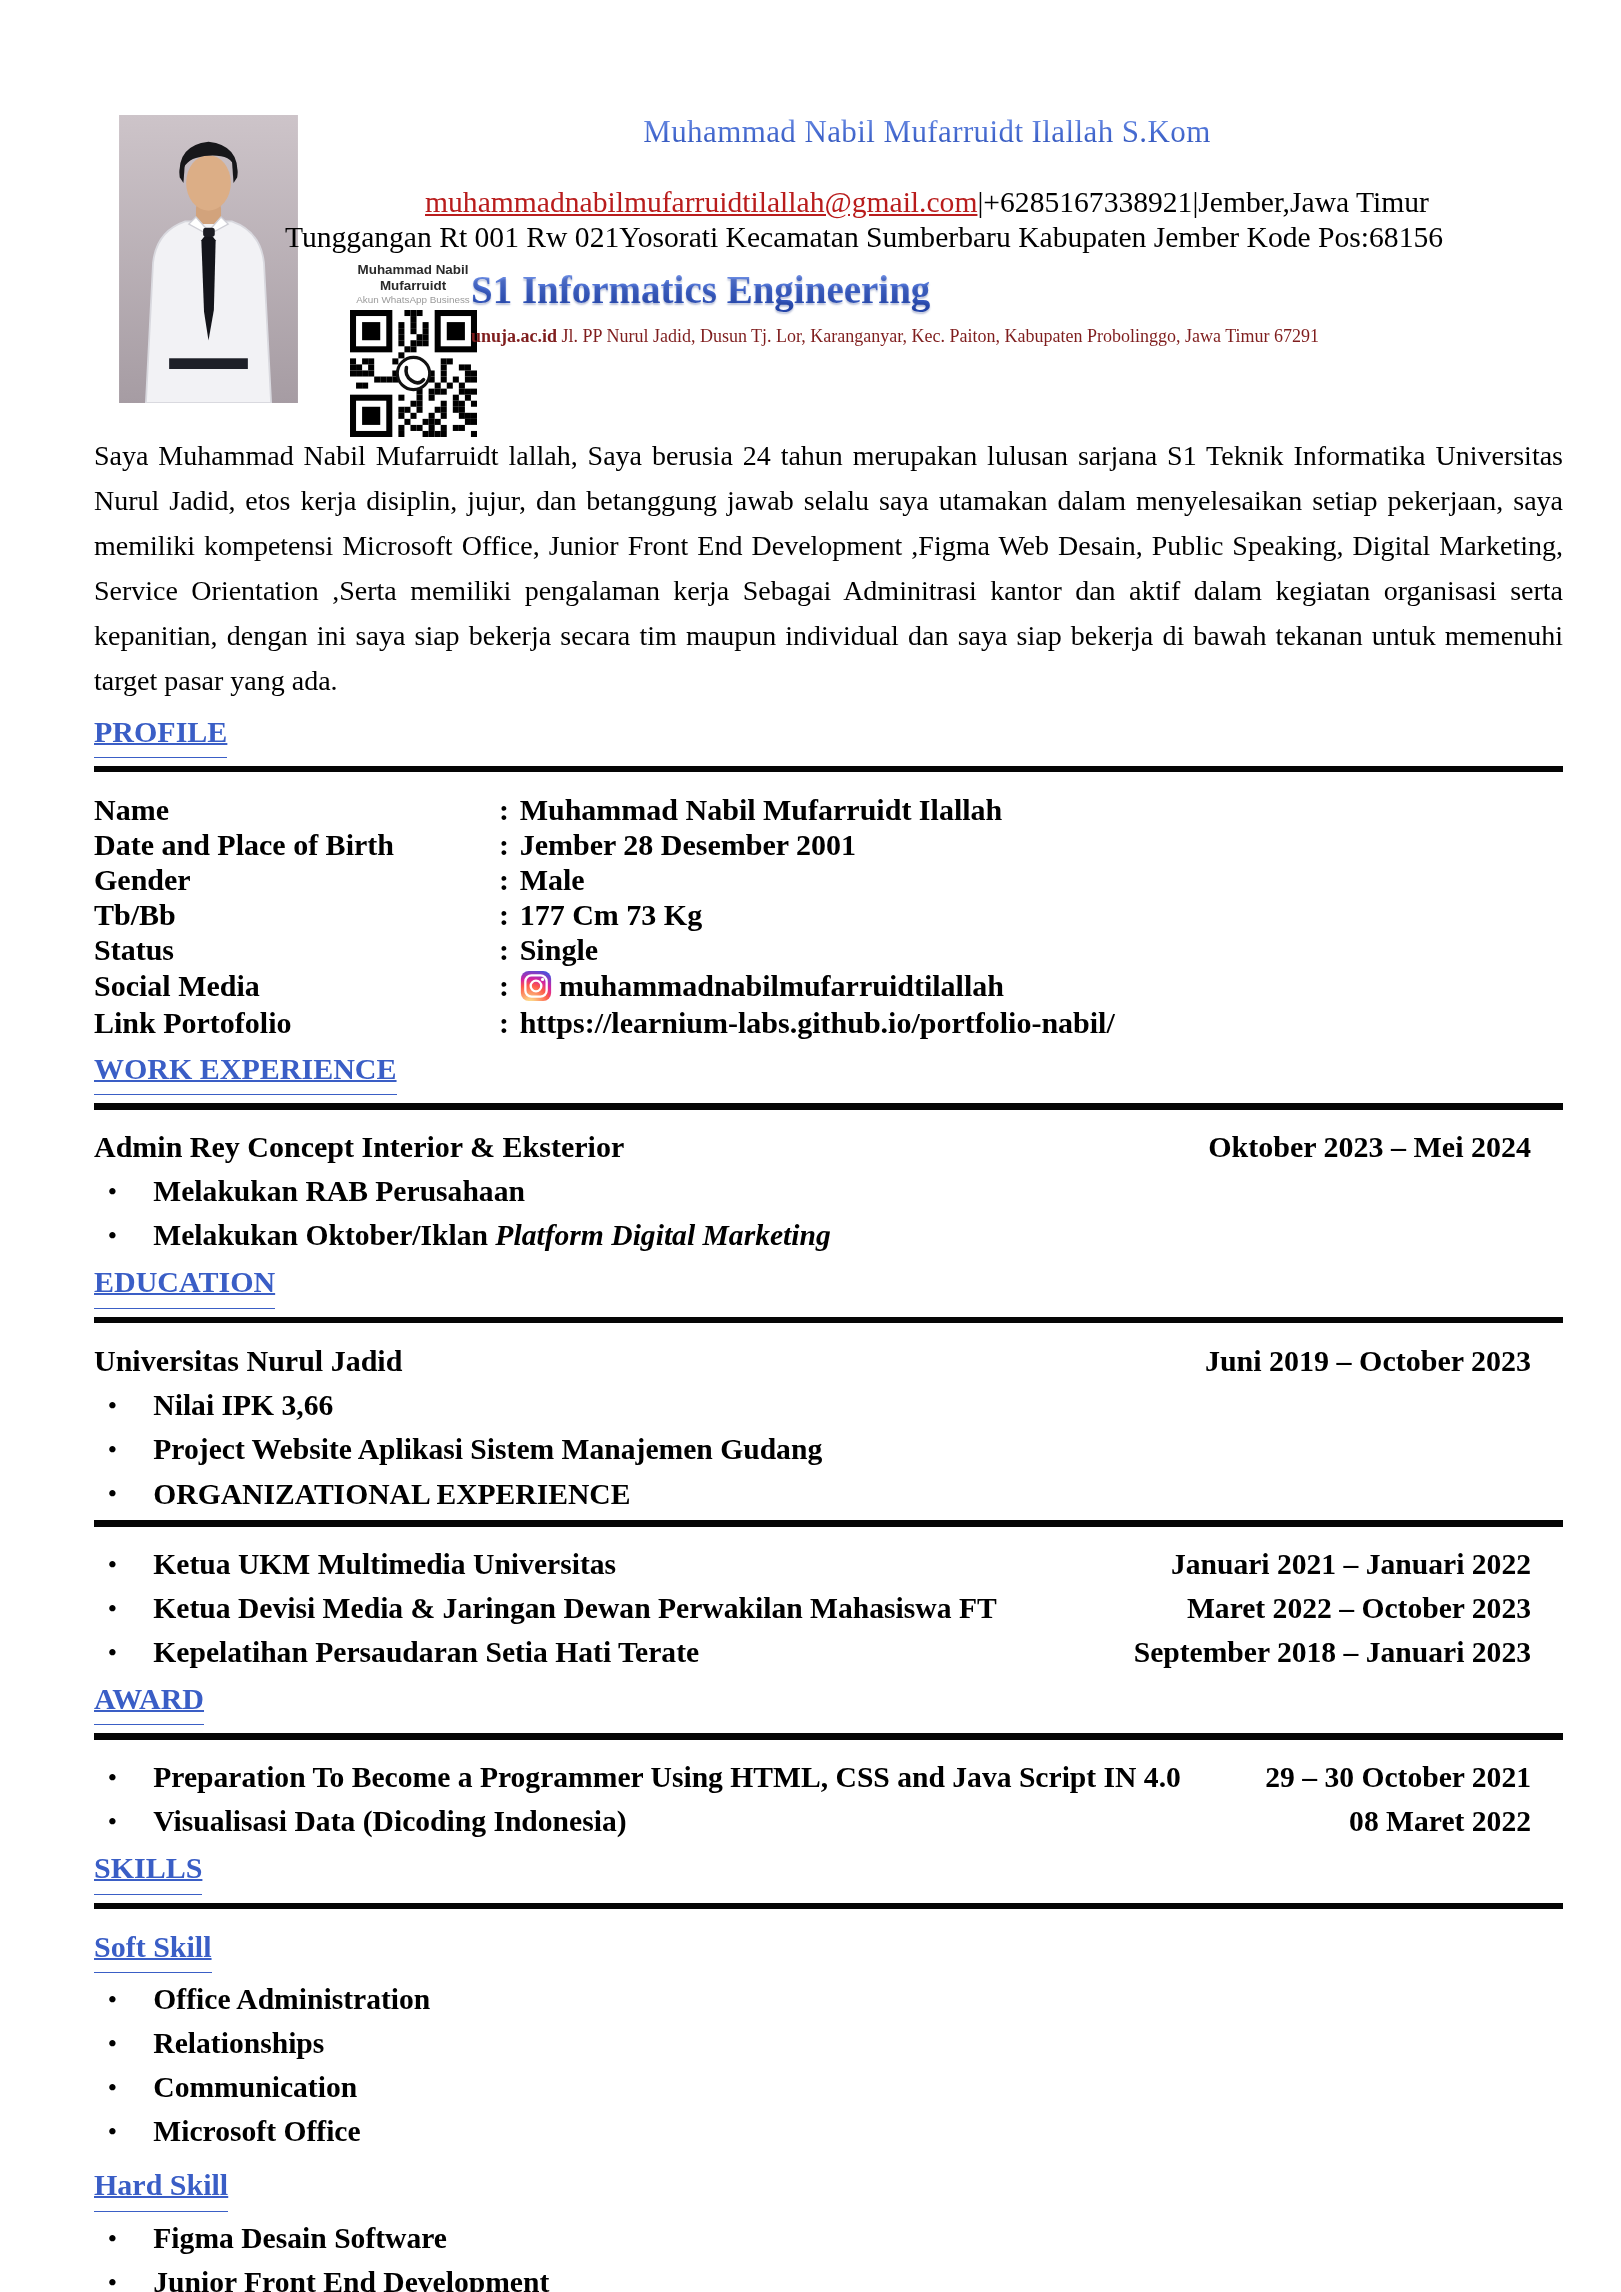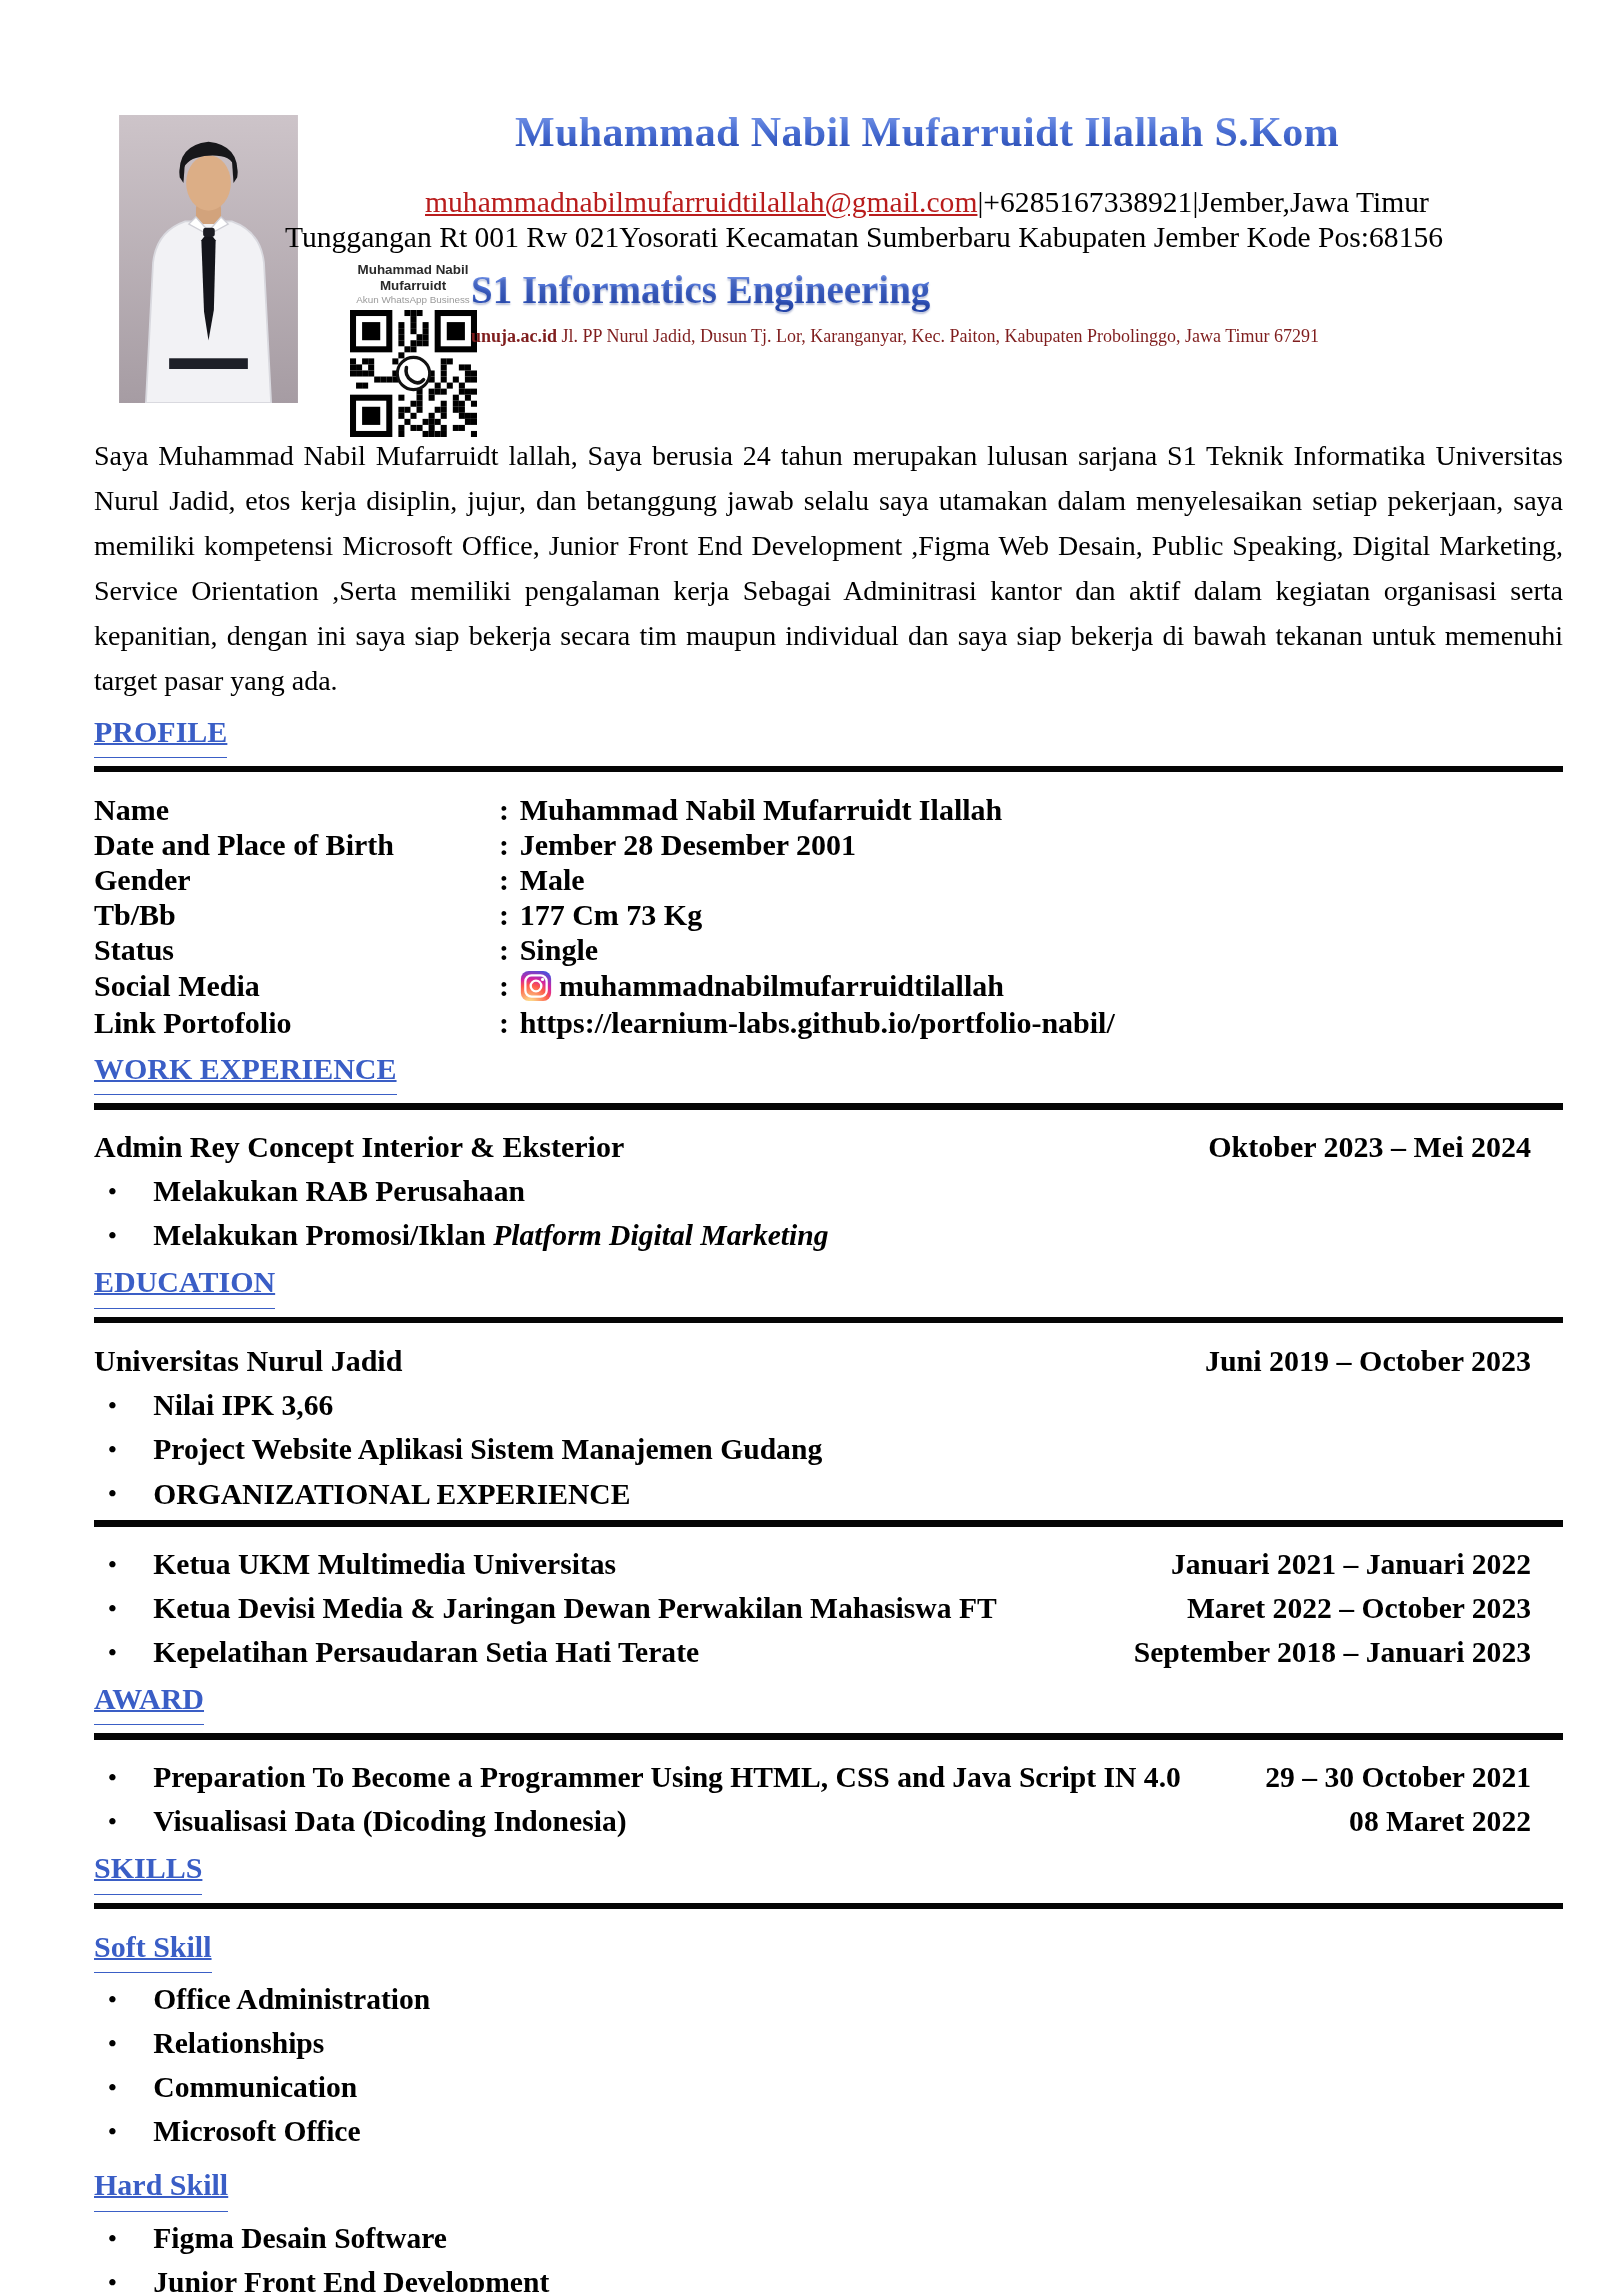--- a/index.html
+++ b/index.html
@@ -5,21 +5,21 @@
 <style>
   html,body{margin:0;padding:0;}
   body{
     width:1621px;height:2293px;background:#ffffff;position:relative;
     font-family:"Liberation Serif", serif;color:#000;overflow:hidden;
   }
   
   .photo{position:absolute;left:119px;top:115px;width:179px;height:288px;}
   .header-center{position:absolute;left:296px;right:63px;top:106px;text-align:center;}
   .name-title{
-    font-size:42px;font-weight:bold;line-height:52px;color:#3a5ec6;
+    font-size:31px;font-weight:normal;line-height:52px;color:#3a5ec6;
     text-shadow:0 1.8px 2.7px rgba(28,50,130,.35);letter-spacing:0.4px;
   }
   @supports (-webkit-background-clip: text){
     .grad-blue{
       background:linear-gradient(180deg,#8aa6ef 0%,#4a6fd4 48%,#1d3fa6 100%);
       -webkit-background-clip:text;-webkit-text-fill-color:transparent;text-shadow:none;
     }
   }
   .contact-line{margin-top:26px;font-size:29.6px;line-height:36px;}
   .email-link{color:#b91c1c;text-decoration:underline;cursor:pointer;}
@@ -294,21 +294,21 @@
     <span>Admin Rey Concept Interior &amp; Eksterior</span>
     <span class="period">Oktober 2023 – Mei 2024</span>
   </div>
   <div class="li">
     <span class="li-main">
         <span>Melakukan RAB Perusahaan</span>
       </span>
   </div>
   <div class="li">
     <span class="li-main">
-        <span><span>Melakukan Promosi/Iklan </span><span class="ital">Platform Digital Marketing</span></span>
+        <span><span>Melakukan Oktober/Iklan </span><span class="ital">Platform Digital Marketing</span></span>
       </span>
   </div>
 
   <h2 class="sec"><span class="sec-u">EDUCATION</span></h2>
   <hr class="rule">
 
   <div class="titlerow">
     <span>Universitas Nurul Jadid</span>
     <span class="period">Juni 2019 – October 2023</span>
   </div>

